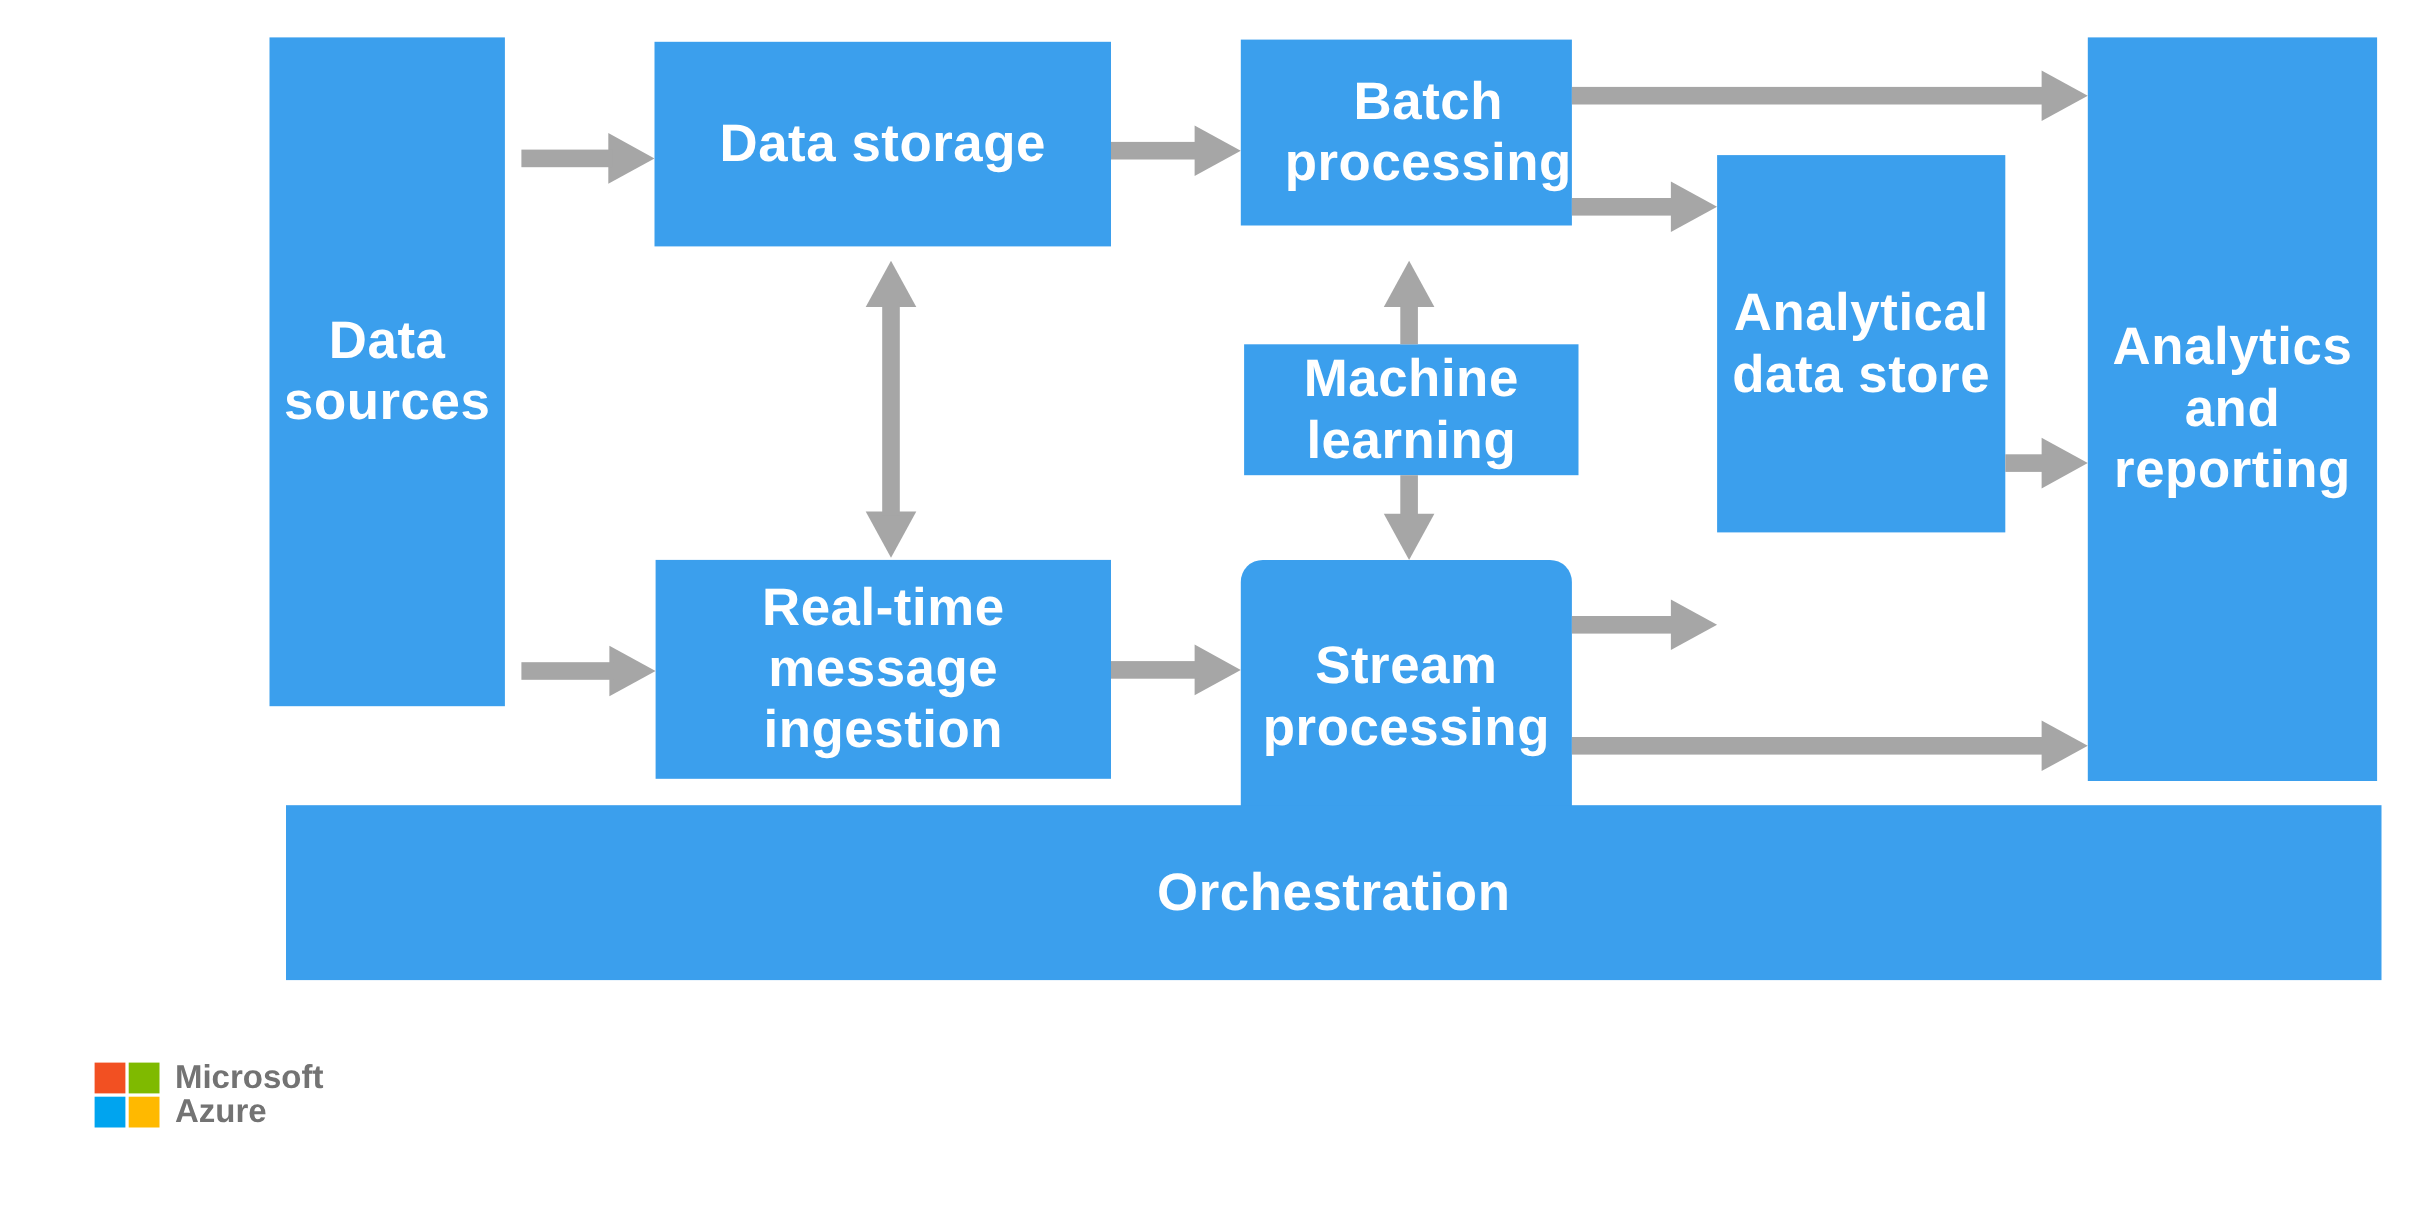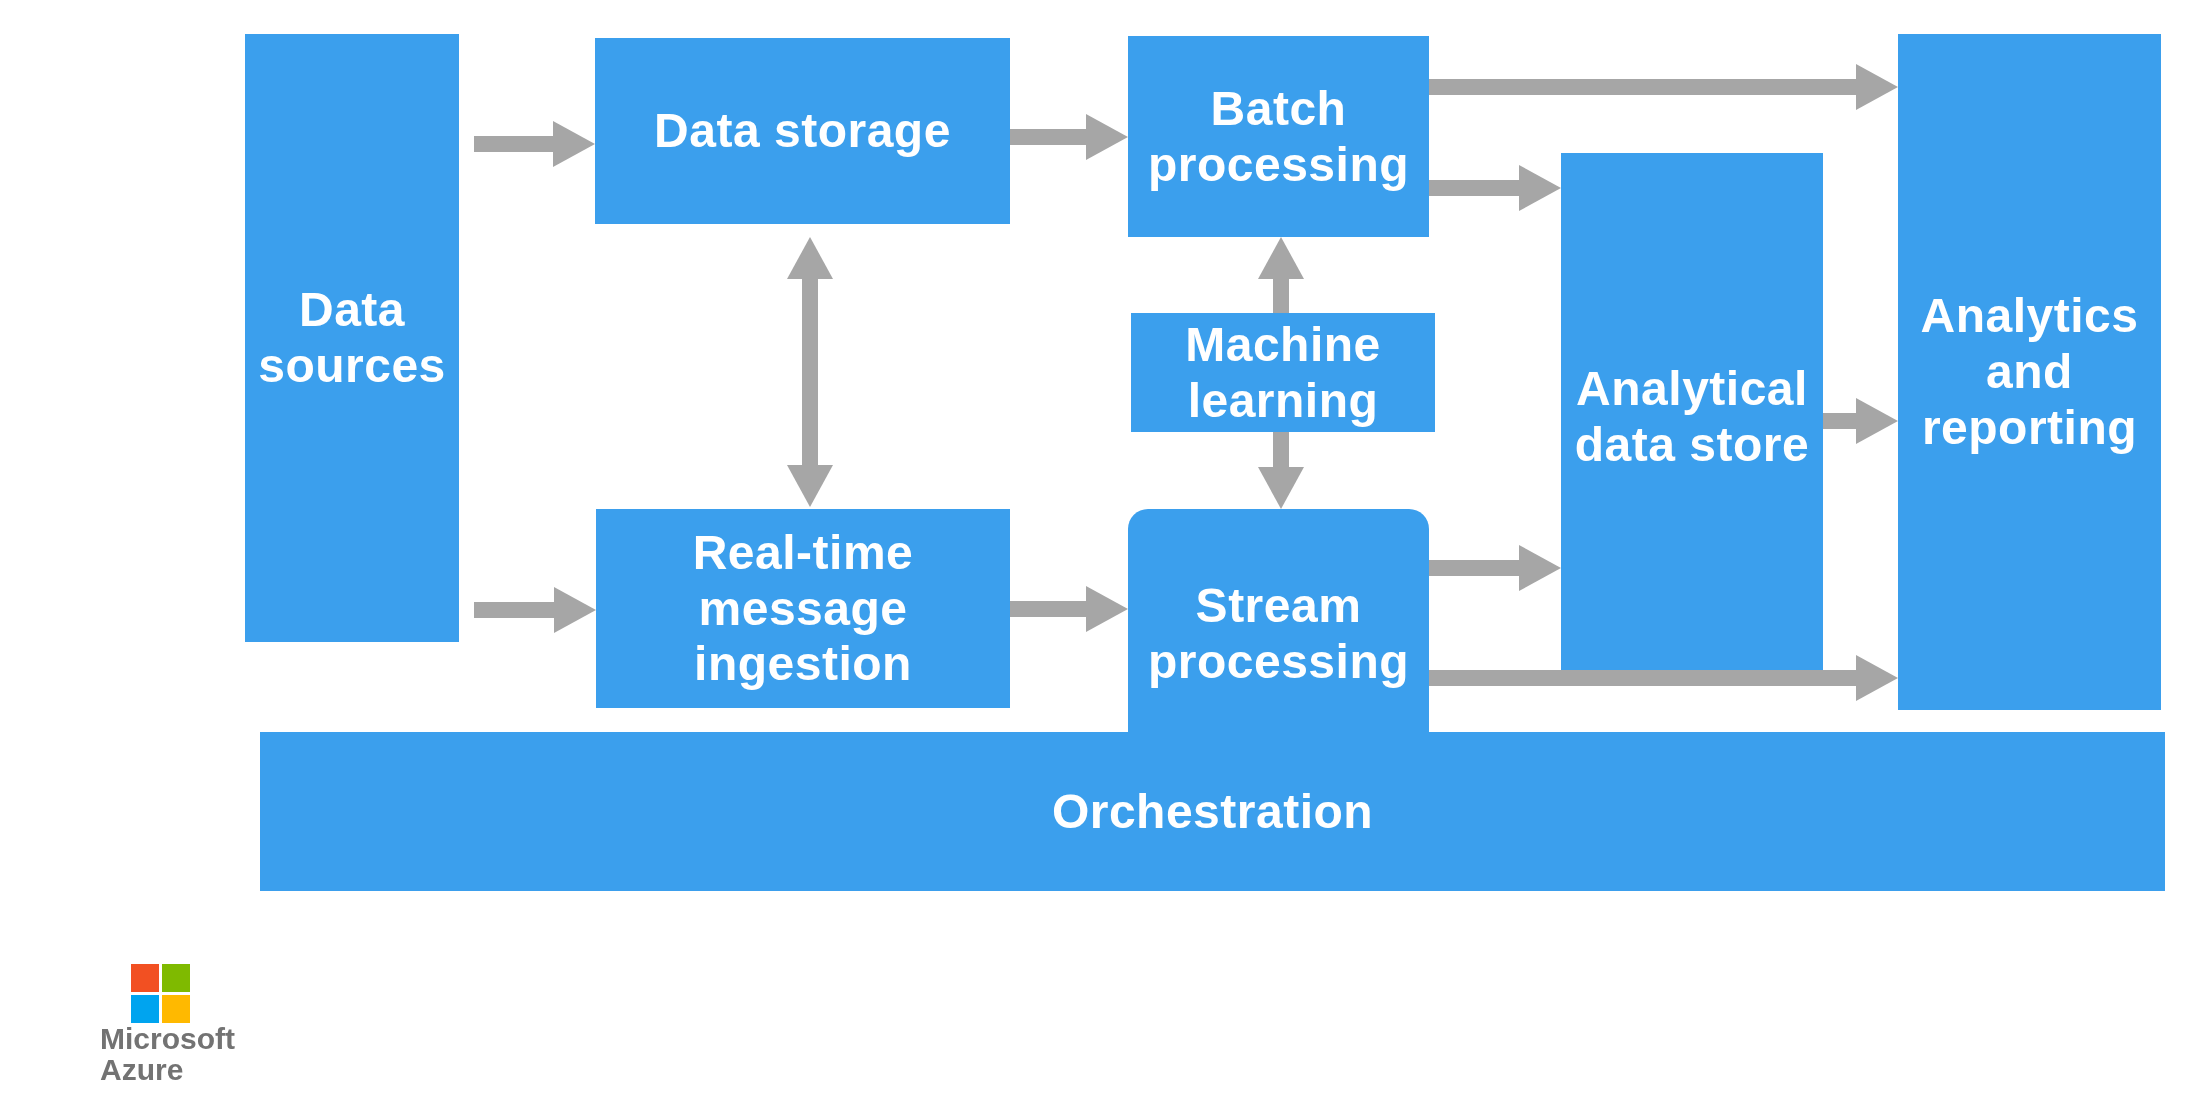--- a/index.html
+++ b/index.html
@@ -50,21 +50,21 @@
     left: 0; bottom: 0;
     border-left: 23px solid transparent;
     border-right: 23px solid transparent;
     border-top: 42px solid var(--arrow-gray);
   }
   .logo {
     position: absolute;
     left: 86px;
     top: 964px;
     display: flex;
-    flex-direction: column;
+    flex-direction: row;
     align-items: center;
   }
   .logo-squares {
     display: grid;
     grid-template-columns: 28px 28px;
     grid-template-rows: 28px 28px;
     gap: 3px;
   }
   .sq { width: 28px; height: 28px; }
   .sq-red    { background: var(--ms-red); }
@@ -96,37 +96,37 @@
       <div>Azure</div>
     </div>
   </div>
 <div class="box" style="left: 245px; top: 34px; width: 214px; height: 608px;">
       <div class="box-label">Data
 sources</div>
     </div>
     <div class="box" style="left: 595px; top: 38px; width: 415px; height: 186px;">
       <div class="box-label">Data storage</div>
     </div>
-    <div class="box" style="left: 1128px; top: 36px; width: 301px; height: 201px;">
+    <div class="box" style="left: 1128px; top: 36px; width: 301px; height: 169px; justify-content: flex-end;">
       <div class="box-label">Batch
 processing</div>
     </div>
     <div class="box" style="left: 1131px; top: 313px; width: 304px; height: 119px; justify-content: center;">
       <div class="box-label">Machine
 learning</div>
     </div>
     <div class="box" style="left: 596px; top: 509px; width: 414px; height: 199px; justify-content: flex-end;">
       <div class="box-label">Real-time
 message ingestion</div>
     </div>
     <div class="box" style="left: 1128px; top: 509px; width: 301px; height: 250px; border-radius: 20px;">
       <div class="box-label">Stream
 processing</div>
     </div>
-    <div class="box" style="left: 1561px; top: 153px; width: 262px; height: 528px;">
+    <div class="box" style="left: 1561px; top: 141px; width: 262px; height: 343px;">
       <div class="box-label">Analytical
 data store</div>
     </div>
     <div class="box" style="left: 1898px; top: 34px; width: 263px; height: 676px;">
       <div class="box-label">Analytics
 and
 reporting</div>
     </div>
     <div class="box" style="left: 260px; top: 732px; width: 1905px; height: 159px;">
       <div class="box-label">Orchestration</div>

